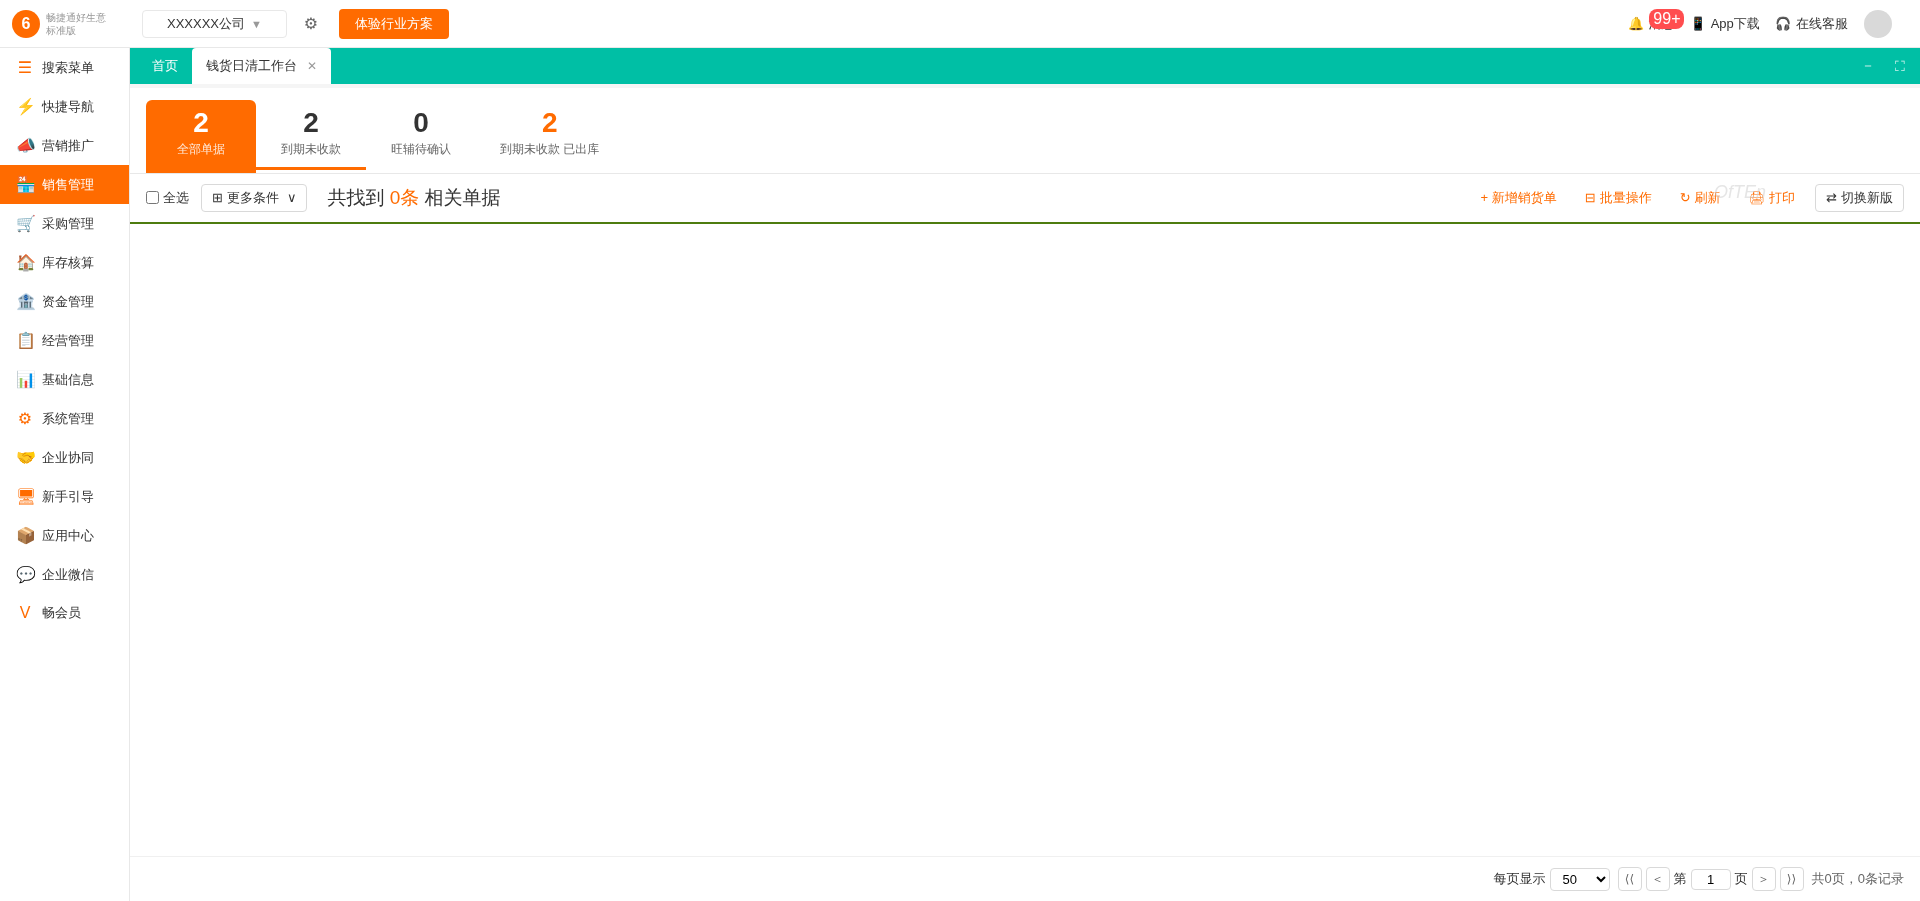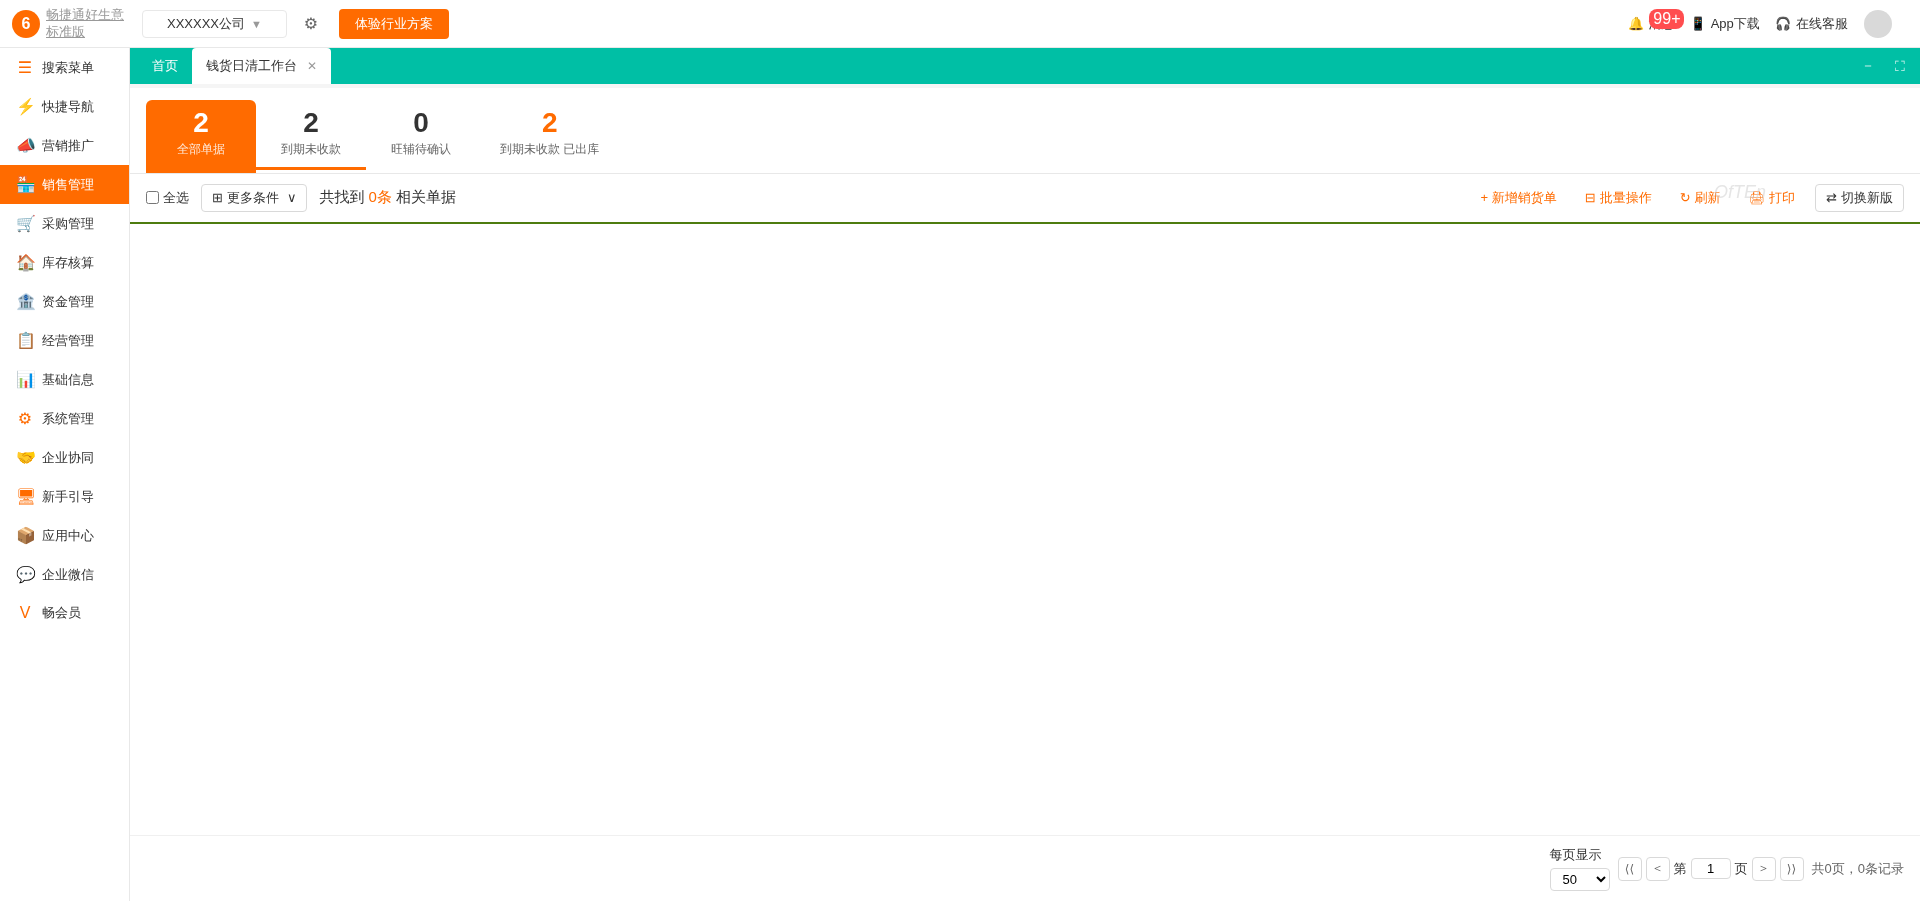--- a/index.html
+++ b/index.html
@@ -35,23 +35,22 @@
       font-size: 16px;
       font-weight: bold;
     }
     .logo-text {
       font-size: 12px;
       color: #333;
       line-height: 1.3;
     }
     .logo-text span {
       display: block;
-      font-size: 13px;
+      font-size: 10px;
       color: #999;
-      text-decoration: underline;
     }
     .company-selector {
       display: flex;
       align-items: center;
       gap: 6px;
       padding: 4px 24px;
       border: 1px solid #e8e8e8;
       border-radius: 4px;
       cursor: pointer;
       font-size: 13px;
@@ -275,21 +274,21 @@
       gap: 4px;
       padding: 4px 10px;
       border: 1px solid #d9d9d9;
       border-radius: 4px;
       cursor: pointer;
       font-size: 13px;
       background: #fff;
       color: #333;
     }
     .filter-btn .count-text { color: #ff6b00; }
-    .found-text { font-size: 15px; color: #333; }
+    .found-text { font-size: 19px; color: #333; margin-left: 8px; }
     .found-text .orange { color: #ff6b00; }
 
     .toolbar-right {
       margin-left: auto;
       display: flex;
       align-items: center;
       gap: 12px;
     }
     .action-btn {
       display: flex;
@@ -331,22 +330,22 @@
       justify-content: flex-end;
       gap: 8px;
       padding: 10px 16px;
       background: #fff;
       border-top: 1px solid #f0f0f0;
       font-size: 13px;
       color: #333;
     }
     .page-size-select {
       display: flex;
+      align-items: center;
       gap: 4px;
-      flex-direction: column;
     }
     .select-box {
       border: 1px solid #d9d9d9;
       border-radius: 4px;
       padding: 2px 8px;
       font-size: 13px;
       background: #fff;
       cursor: pointer;
     }
     .page-nav {

